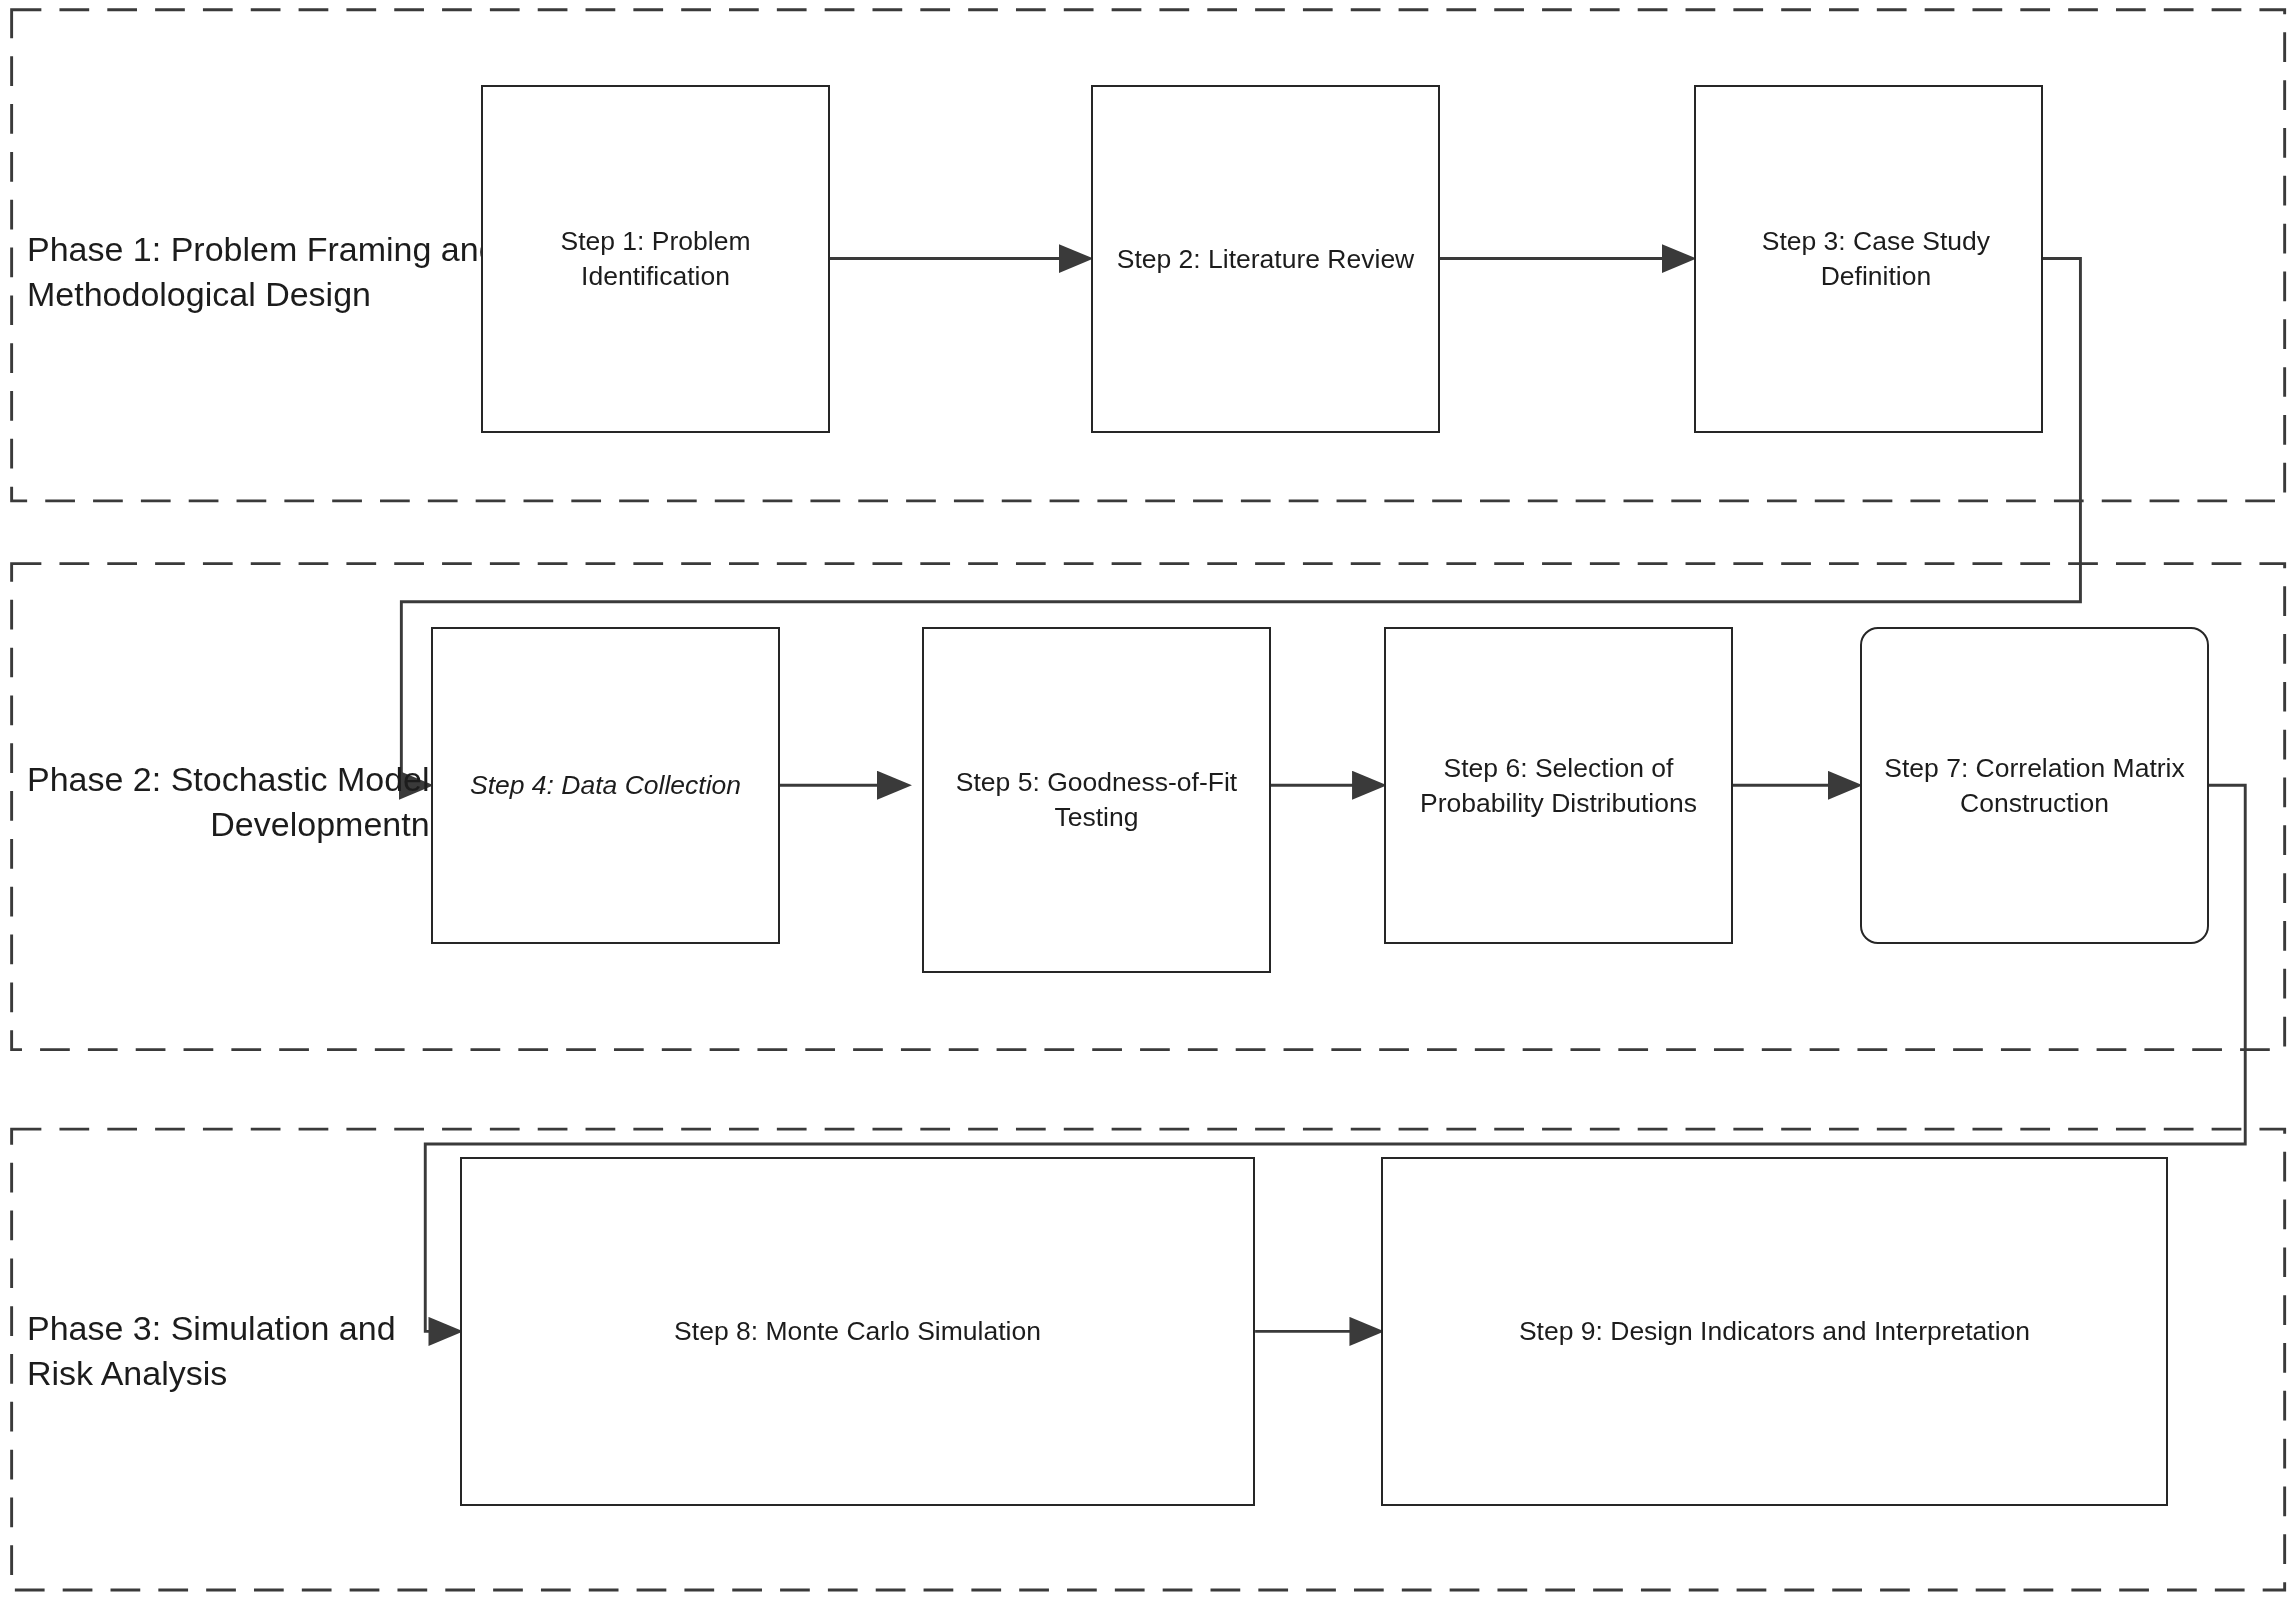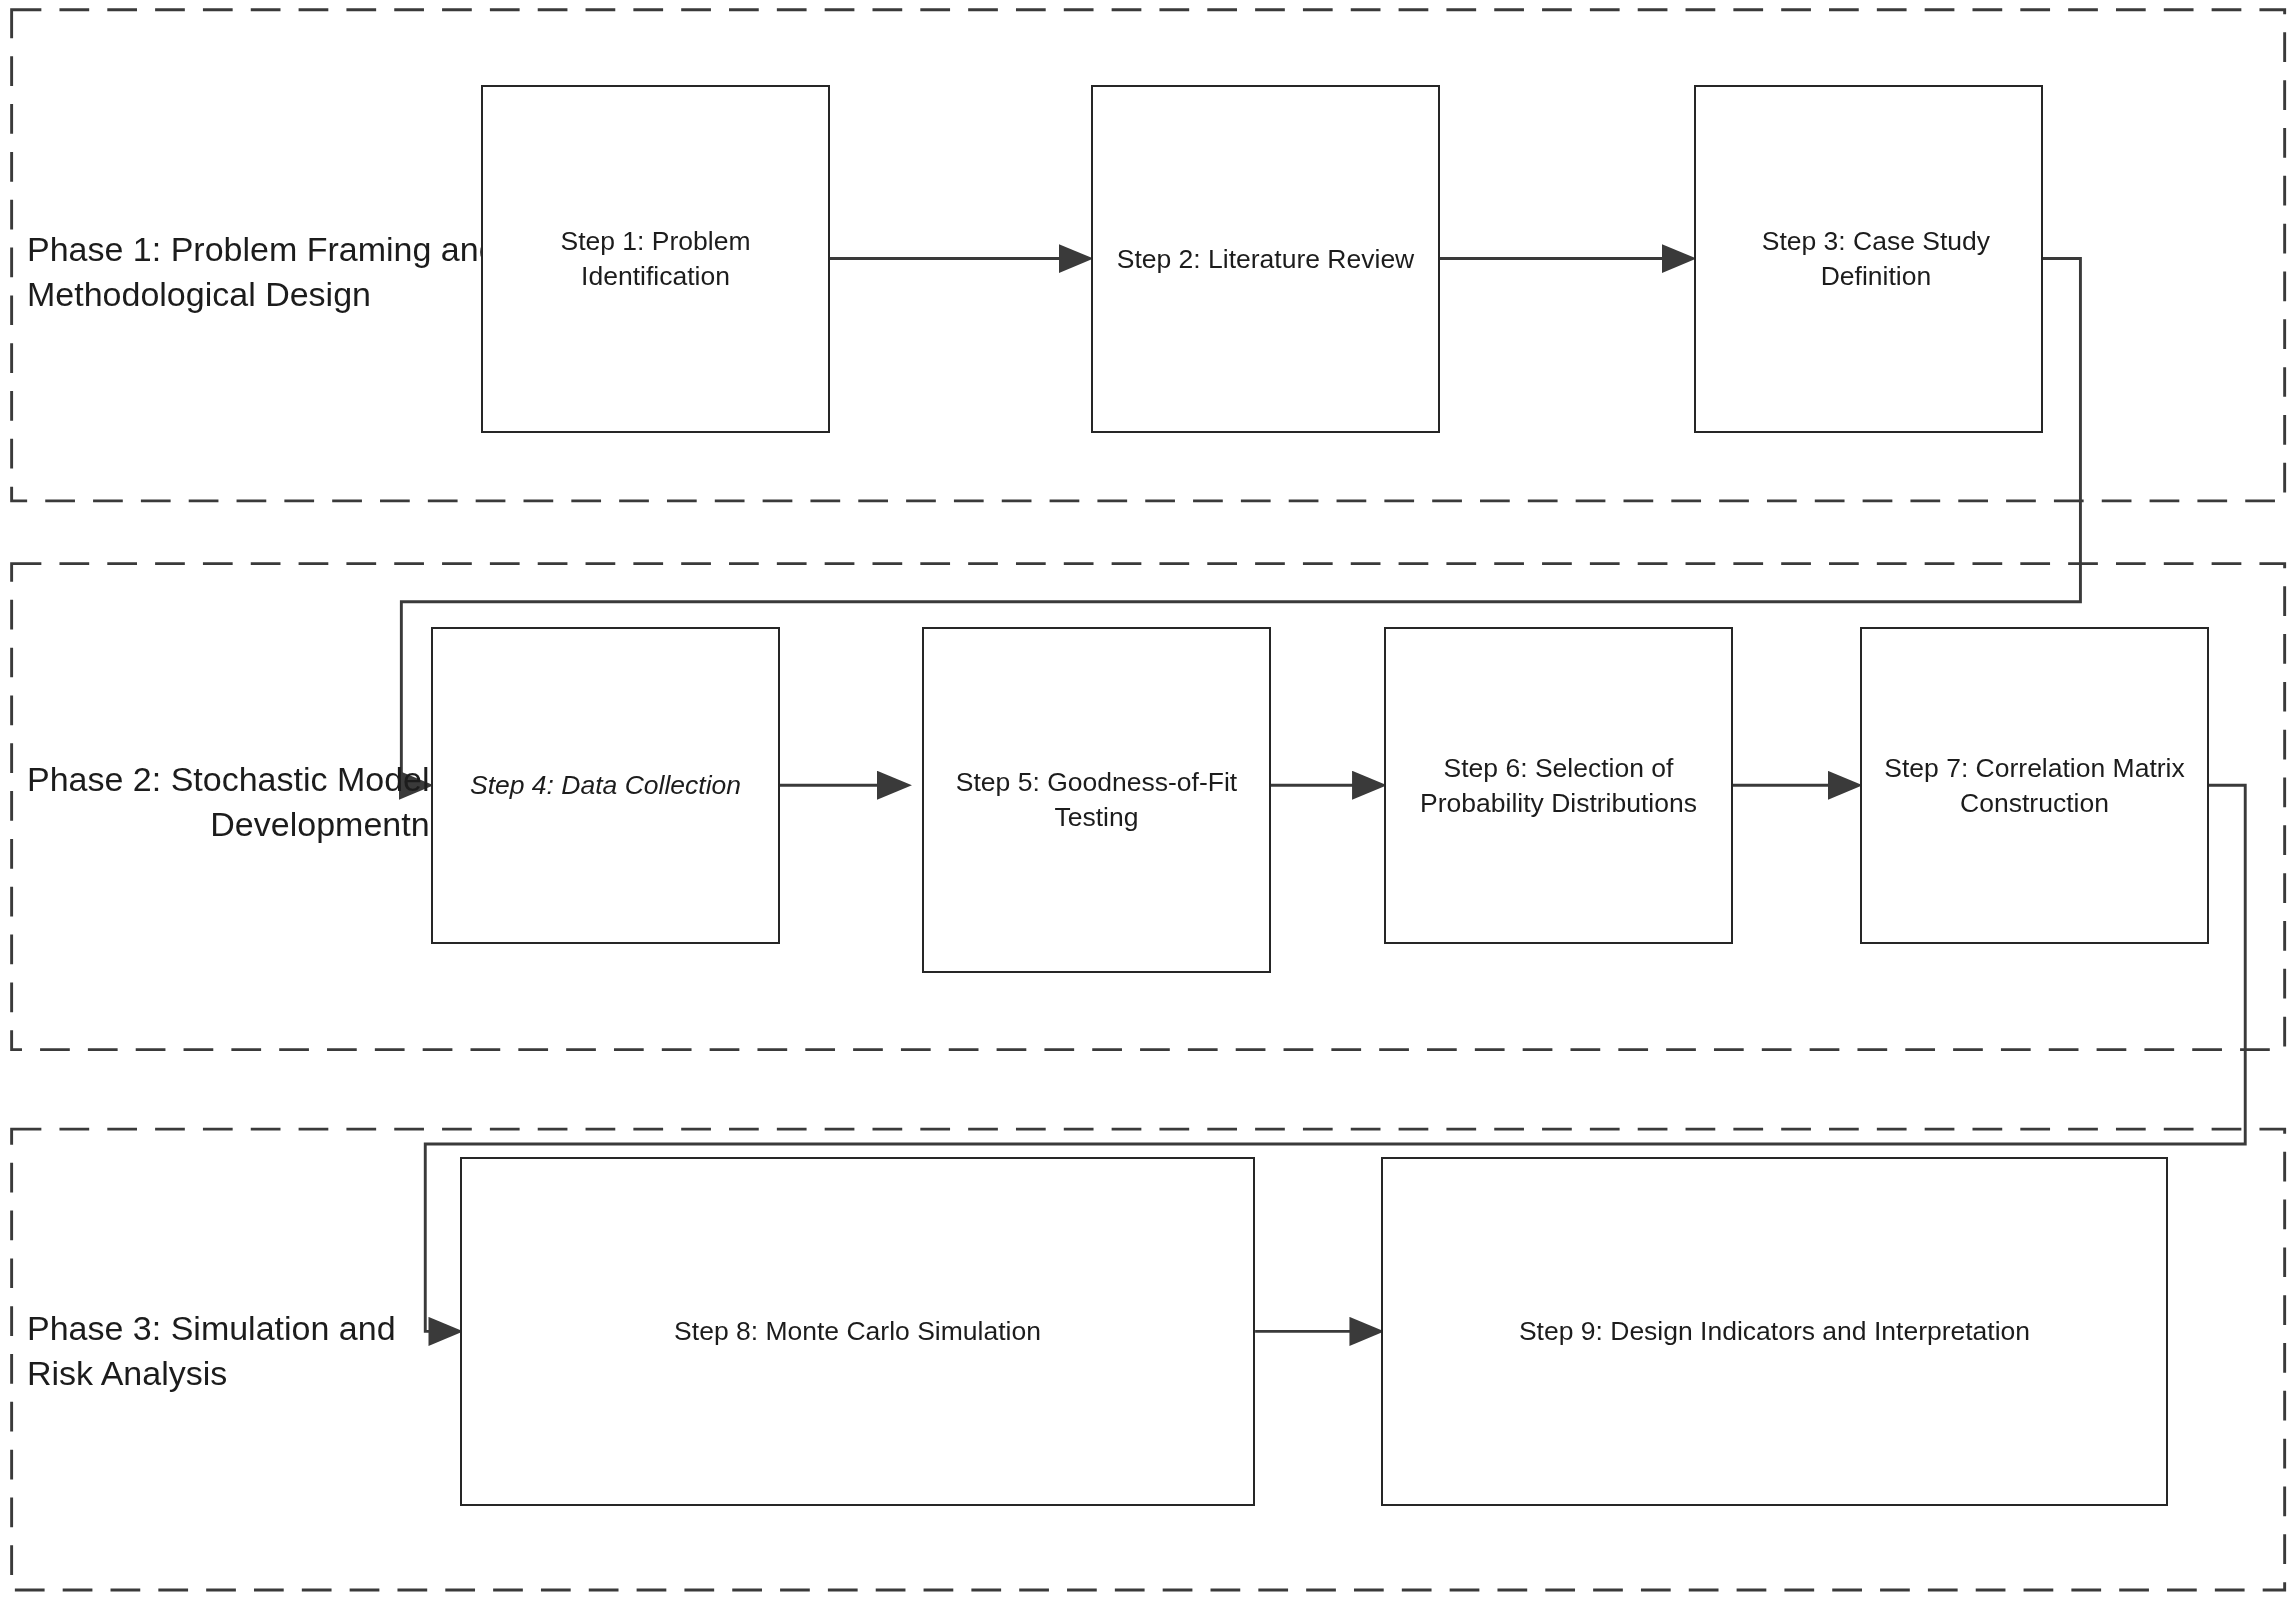--- a/index.html
+++ b/index.html
@@ -107,20 +107,20 @@
 Identification</div>
   <div class="step-box" style="left:1091px; top:85px; width:349px; height:348px;">Step 2: Literature Review</div>
   <div class="step-box" style="left:1694px; top:85px; width:349px; height:348px;padding-left:20px;">Step 3: Case Study
 Definition</div>
 
   <div class="step-box" style="left:431px;  top:627px; width:349px; height:317px;font-style:italic;">Step 4: Data Collection</div>
   <div class="step-box" style="left:922px; top:627px; width:349px; height:346px;">Step 5: Goodness-of-Fit
 Testing</div>
   <div class="step-box" style="left:1384px; top:627px; width:349px; height:317px;">Step 6: Selection of
 Probability Distributions</div>
-  <div class="step-box" style="left:1860px; top:627px; width:349px; height:317px;">Step 7: Correlation Matrix
+  <div class="step-box" style="left:1860px; top:627px; width:349px; height:317px;border-radius:18px;">Step 7: Correlation Matrix
 Construction</div>
 
   <div class="step-box" style="left:460px;  top:1157px; width:795px; height:349px;">Step 8: Monte Carlo Simulation</div>
   <div class="step-box" style="left:1381px; top:1157px; width:787px; height:349px;">Step 9: Design Indicators and Interpretation</div>
 
 </div>
 
 
 </body></html>

